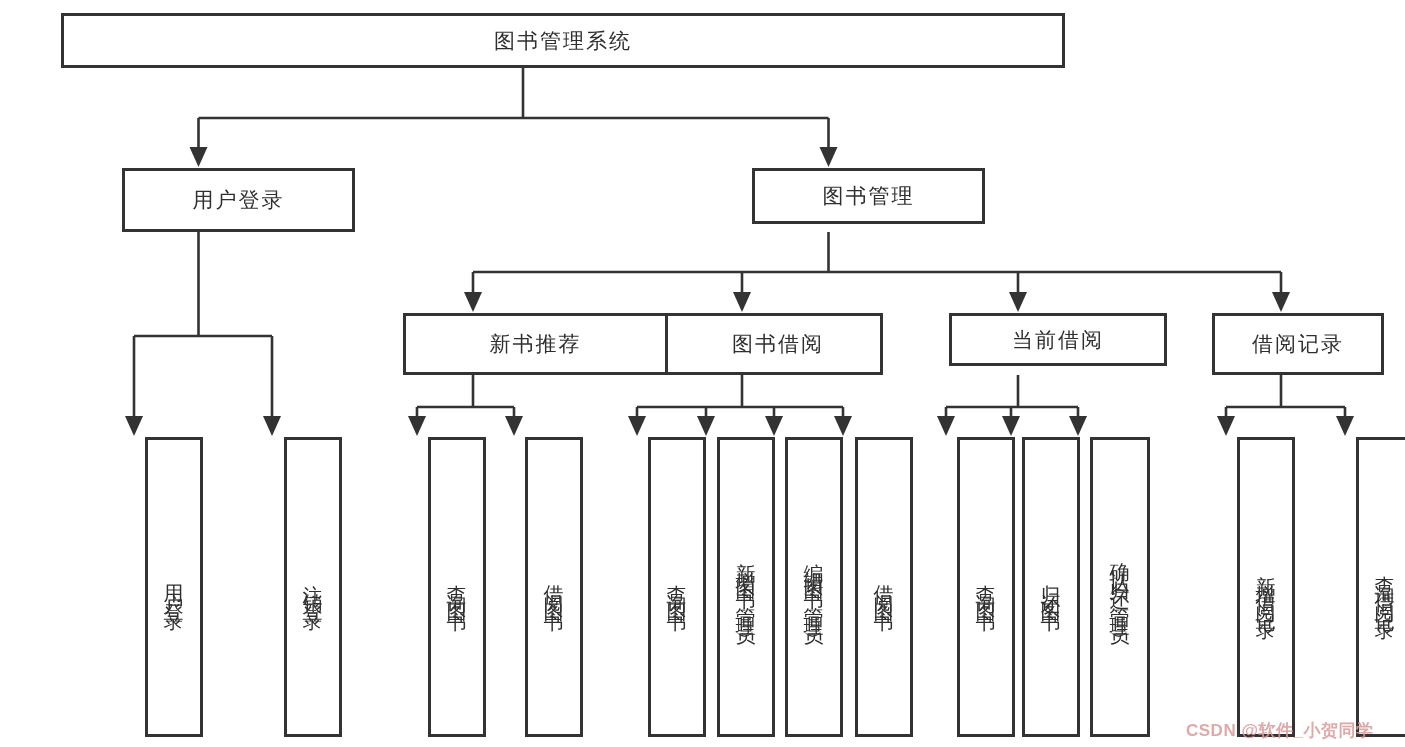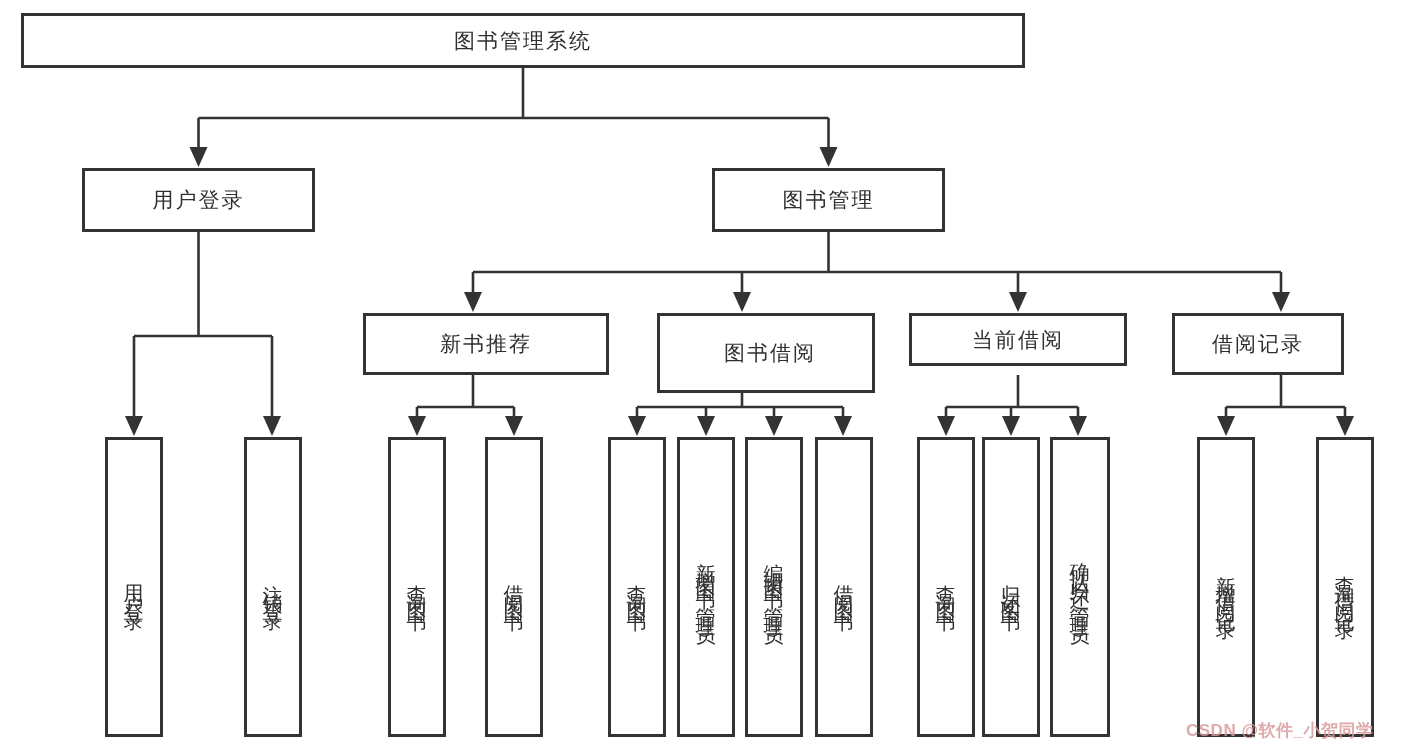--- a/index.html
+++ b/index.html
@@ -13,20 +13,21 @@
   #connectors { position:absolute; left:0; top:0; width:1405px; height:747px; }
   .node {
     position:absolute;
     box-sizing:border-box;
     border:3px solid #333333;
     background:#ffffff;
     display:flex;
     align-items:center;
     justify-content:center;
     color:#2f2f2f;
+    margin-left:40px;
   }
   .hnode { font-size:21px; letter-spacing:2px; }
   .vnode .vtext {
     writing-mode:vertical-rl;
     text-orientation:upright;
     font-size:20px;
     letter-spacing:9px;
     line-height:1;
     white-space:nowrap;
   }
@@ -78,28 +79,28 @@
     </g>
   </svg>
 
   <div class="node hnode" style="left:21px; top:13px; width:1004px; height:55px;">
     <span>图书管理系统</span>
   </div>
 
   <div class="node hnode" style="left:82px; top:168px; width:233px; height:64px;">
     <span>用户登录</span>
   </div>
-  <div class="node hnode" style="left:712px; top:168px; width:233px; height:64px;">
+  <div class="node hnode" style="left:712px; top:168px; width:233px; height:56px;">
     <span>图书管理</span>
   </div>
 
-  <div class="node hnode" style="left:363px; top:313px; width:246px; height:62px;font-family:Liberation Mono, monospace;">
+  <div class="node hnode" style="left:363px; top:313px; width:265px; height:62px;font-family:Liberation Mono, monospace;">
     <span>新书推荐</span>
   </div>
-  <div class="node hnode" style="left:657px; top:313px; width:218px; height:80px;padding-left:8px;">
+  <div class="node hnode" style="left:625px; top:313px; width:218px; height:62px;padding-left:8px;">
     <span>图书借阅</span>
   </div>
   <div class="node hnode" style="left:909px; top:313px; width:218px; height:53px;">
     <span>当前借阅</span>
   </div>
   <div class="node hnode" style="left:1172px; top:313px; width:172px; height:62px;text-align:right;">
     <span>借阅记录</span>
   </div>
 
   <div class="node vnode" style="left:105px; top:437px; width:58px; height:300px;">

